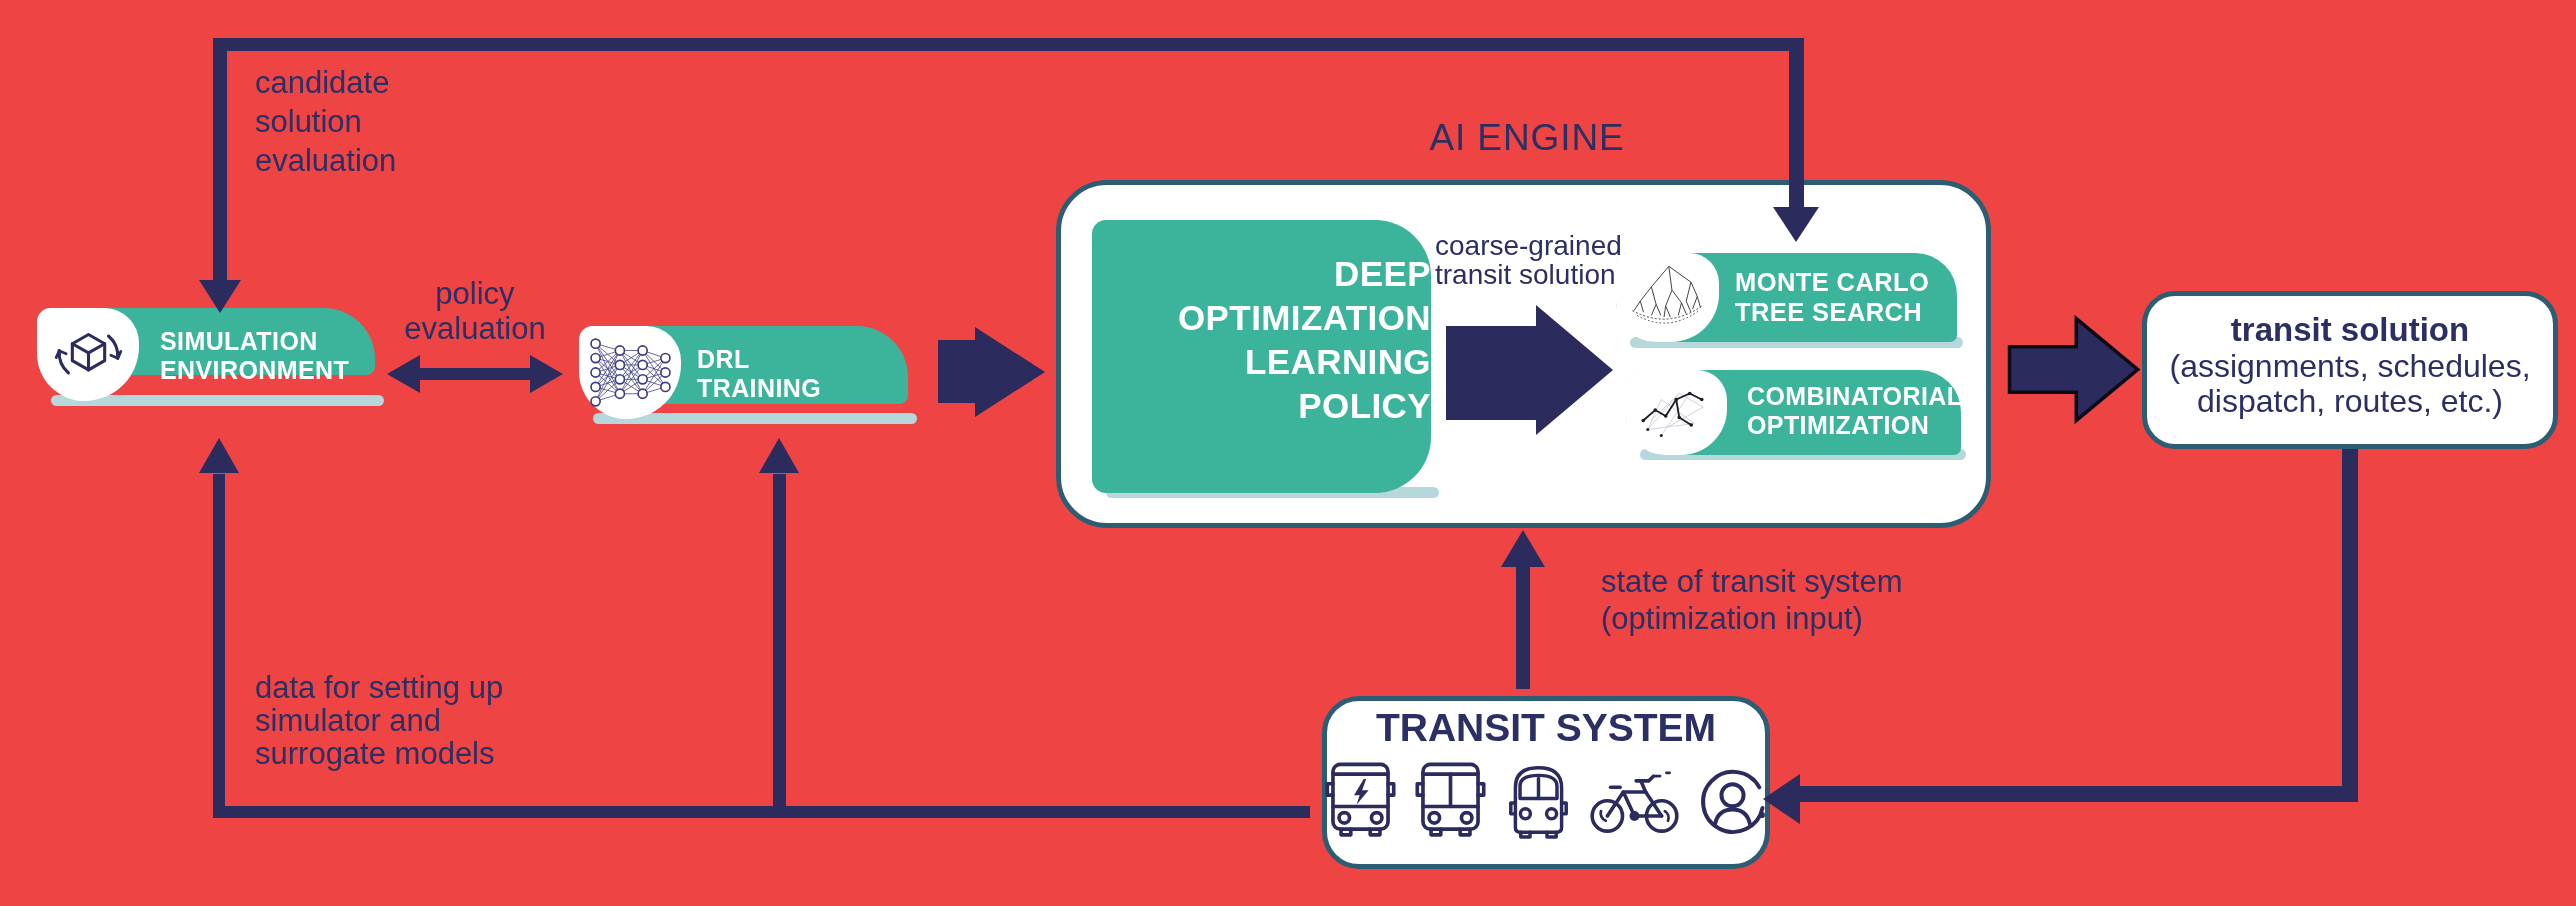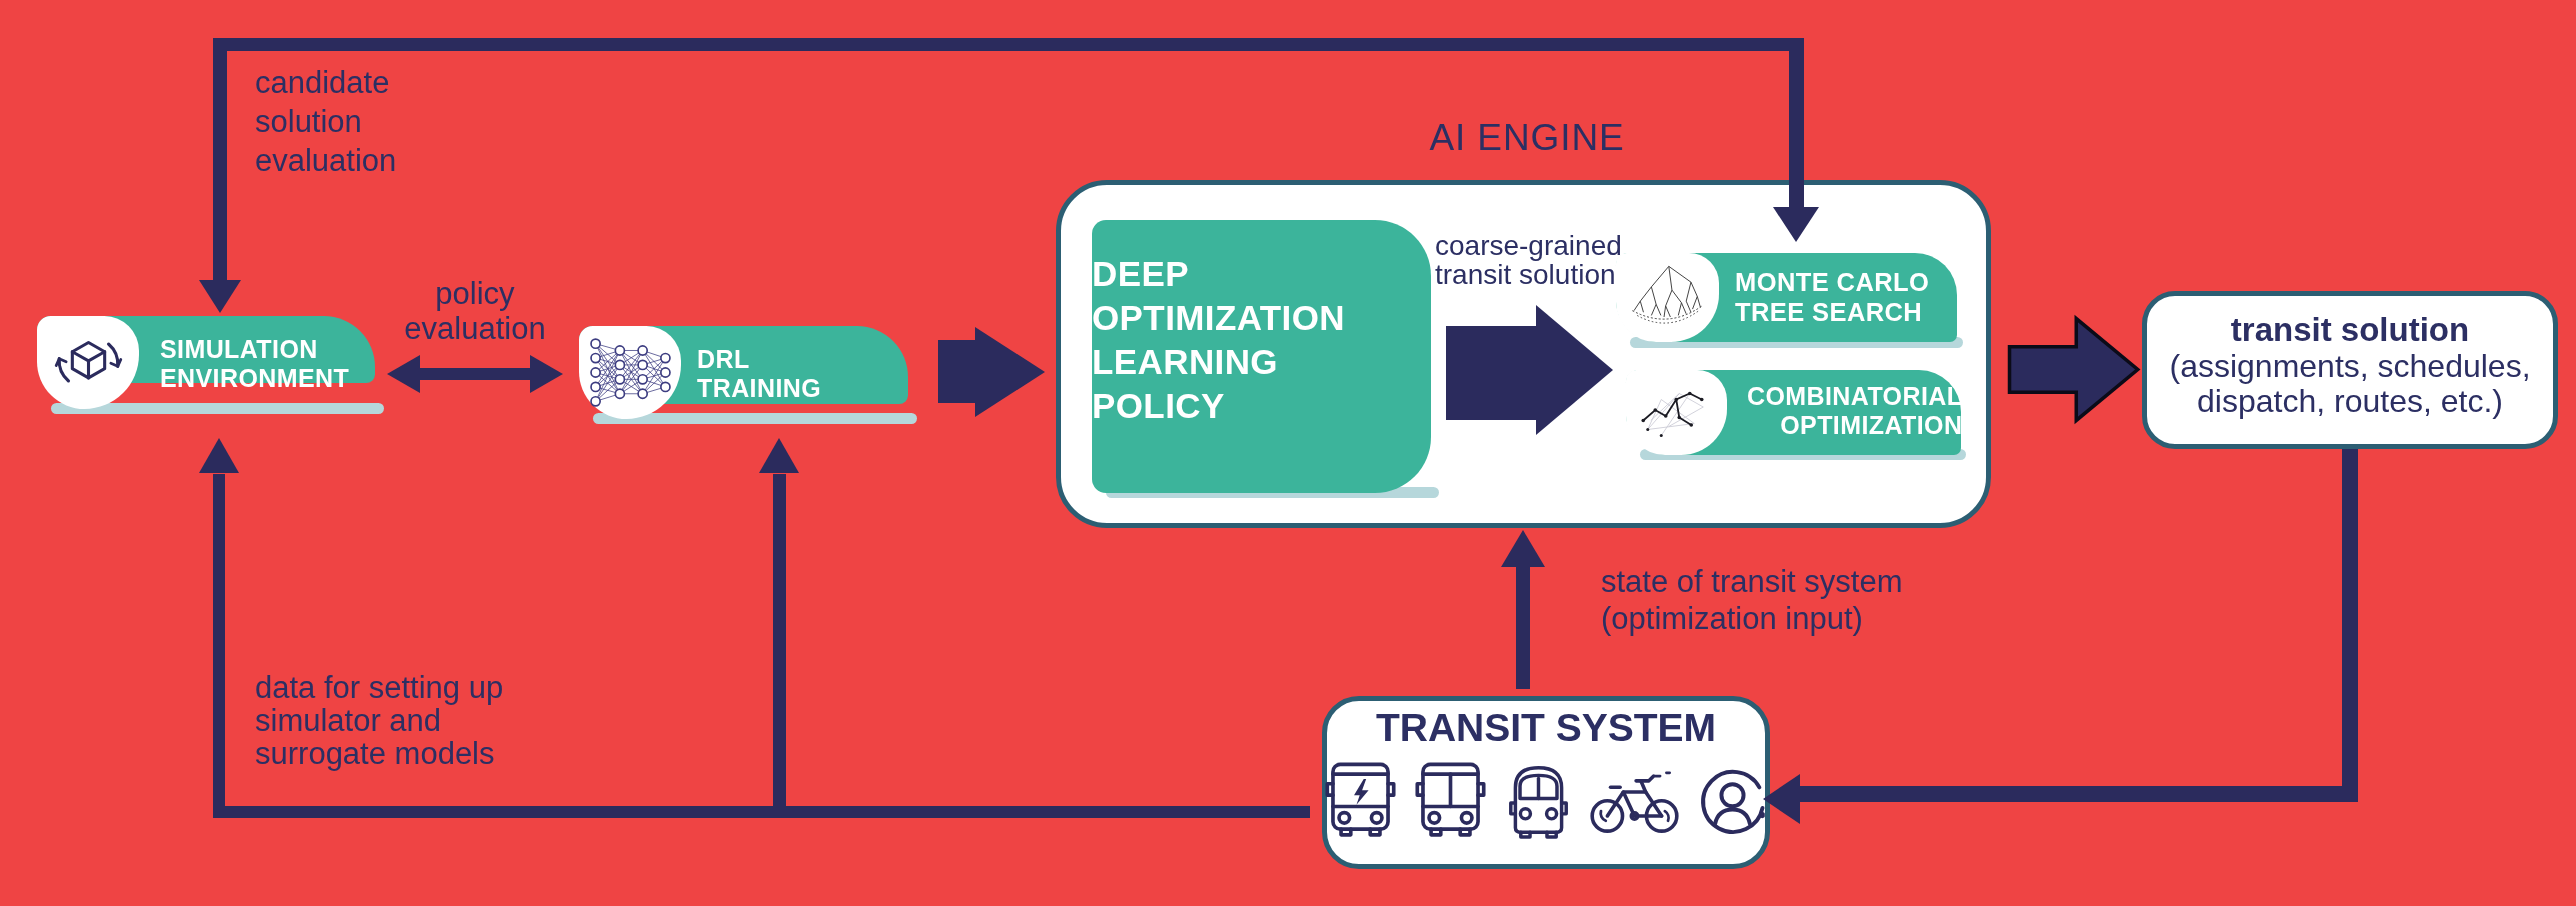--- a/index.html
+++ b/index.html
@@ -27,21 +27,21 @@
   <div class="tri" style="left:199px;top:280px;border-left:21px solid transparent;border-right:21px solid transparent;border-top:33px solid var(--navy);"></div>
   <div class="line" style="left:1789px;top:38px;width:15px;height:169px;"></div>
   <div class="tri" style="left:1773px;top:207px;border-left:23px solid transparent;border-right:23px solid transparent;border-top:35px solid var(--navy);"></div>
 
   <div class="note" style="left:255px;top:63px;line-height:39px;">
     <div>candidate</div>
     <div>solution</div>
     <div>evaluation</div>
   </div>
 
-  <div class="gbox" style="left:37px;top:316px;width:338px;height:67px;">
+  <div class="gbox" style="left:37px;top:308px;width:338px;height:67px;">
     <div class="gshadow" style="left:14px;top:87px;width:333px;height:11.4px;"></div>
     <div class="gbody" style="border-radius:14px 51px 8.8px 51px;"></div>
     <div class="panel" style="left:0;top:0;width:102px;height:93px;border-radius:14px 35px 55px 48px;">
       <svg class="icon" width="77" height="77" viewBox="0 0 100 100" fill="none" stroke="#2B2B5D" stroke-width="4" stroke-linecap="round" stroke-linejoin="round">
         <path d="M50,24 L71,36 V58 L50,70 L29,58 V36 Z"></path>
         <path d="M29,36 L50,48 L71,36"></path>
         <path d="M50,48 V70"></path>
         <path d="M24,74 A35,35 0 0 1 12,45"></path>
         <path d="M12,45 l-4,9 M12,45 l9,4" stroke-width="3.5"></path>
         <path d="M76,26 A35,35 0 0 1 88,55"></path>
@@ -141,21 +141,21 @@
 
   <div class="line" style="left:938px;top:340px;width:39px;height:63px;z-index:5;"></div>
   <div class="tri" style="left:975px;top:327px;border-top:45px solid transparent;border-bottom:45px solid transparent;border-left:70px solid var(--navy);"></div>
 
   <div class="note" style="left:1373px;top:120px;width:308px;text-align:center;font-size:37px;letter-spacing:0.9px;">AI ENGINE</div>
   <div class="obox" style="left:1056px;top:180px;width:935px;height:348px;border-radius:51px;z-index:1;"></div>
 
   <div class="gbox" style="left:1092px;top:220px;width:339px;height:273px;">
     <div class="gshadow" style="left:14px;top:267px;width:333px;height:11.4px;"></div>
     <div class="gbody" style="border-radius:14px 56px 56px 14px;"></div>
-    <div class="glabel" style="left:0;top:32px;width:100%;text-align:left;font-size:35px;line-height:44px;">
+    <div class="glabel" style="left:0;top:32px;width:100%;text-align:right;font-size:35px;line-height:44px;">
       <div>DEEP</div>
       <div>OPTIMIZATION</div>
       <div>LEARNING</div>
       <div>POLICY</div>
     </div>
   </div>
 
   <div class="note" style="left:1435px;top:231px;font-size:28px;line-height:29px;z-index:6;">
     <div>coarse-grained</div>
     <div>transit solution</div>
@@ -200,21 +200,21 @@
           <circle cx="54" cy="30" r="2.4"></circle>
             <circle cx="72" cy="22" r="2.4"></circle>
             <circle cx="88" cy="30" r="2.4"></circle>
           <circle cx="58" cy="54" r="2.4"></circle>
             <circle cx="74" cy="64" r="2.4"></circle>
             <circle cx="16" cy="70" r="2"></circle>
             <circle cx="34" cy="78" r="2"></circle>
         </g>
       </svg>
     </div>
-    <div class="glabel" style="left:121px;top:12.3px;font-size:25px;line-height:29px;text-align:right;">
+    <div class="glabel" style="left:121px;top:12.3px;font-size:25px;line-height:29px;">
       <div>COMBINATORIAL</div>
       <div>OPTIMIZATION</div>
     </div>
   </div>
 
   <svg style="position:absolute;left:2006px;top:313px;z-index:5;" width="137" height="113" viewBox="0 0 156 128">
     <polygon points="4,38 80,38 80,6 150,64 80,122 80,90 4,90" fill="#2B2B5D" stroke="#0B0B18" stroke-width="4"></polygon>
   </svg>
 
   <div class="obox" style="left:2142px;top:291px;width:416px;height:158px;border-radius:33px;">

